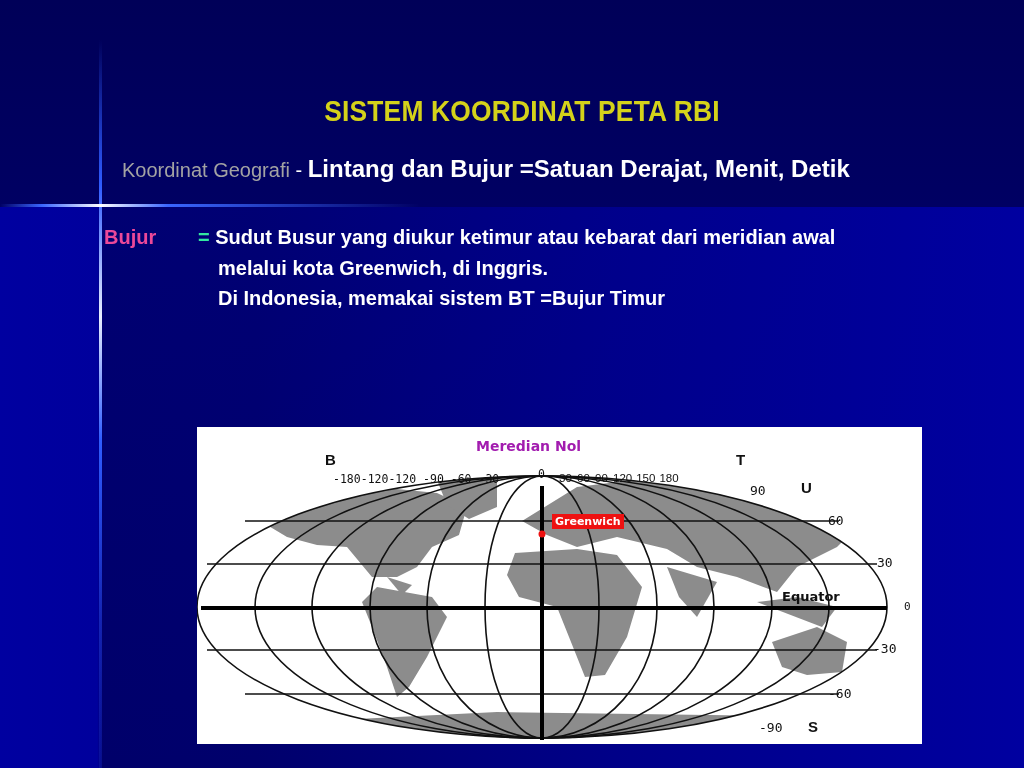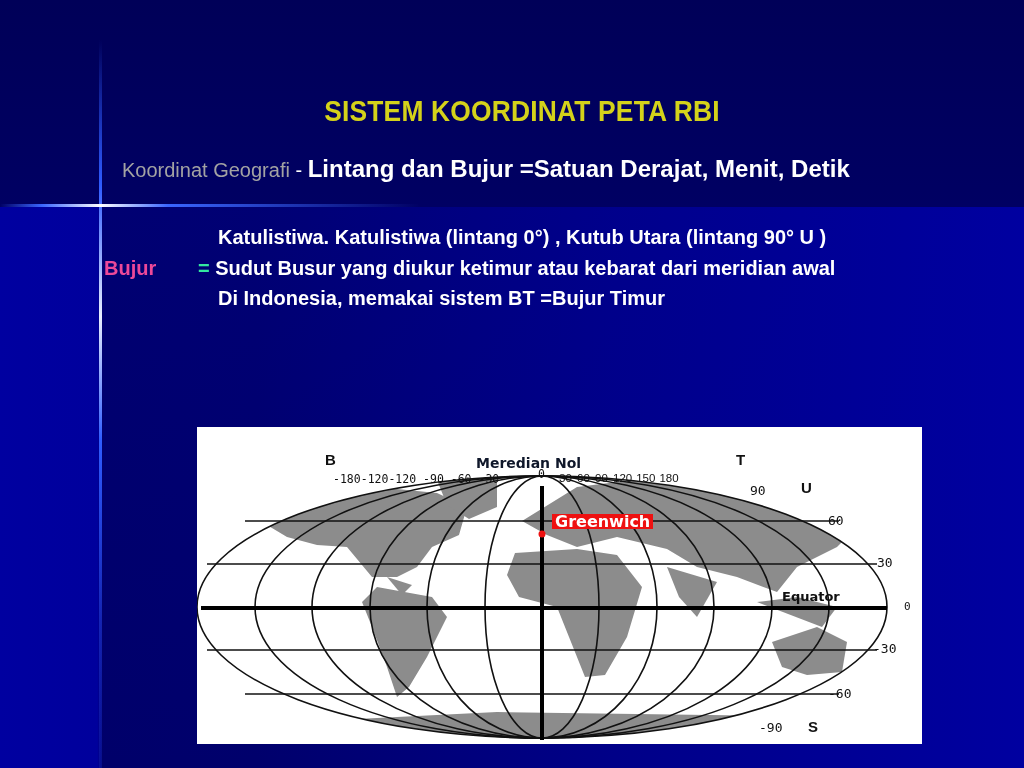--- a/index.html
+++ b/index.html
@@ -59,26 +59,26 @@
 <div class="vline"></div>
 <div class="hline"></div>
 
 <div class="title">SISTEM KOORDINAT PETA RBI</div>
 
 <div class="subtitle">
   <span class="pink">Koordinat Geografi</span><span class="dash"> - </span><span class="white">Lintang dan Bujur =Satuan Derajat, Menit, Detik</span>
 </div>
 
 <div class="body-text">
-  <div class="row indent">
-    <span>Katulistiwa. Katulistiwa (lintang 0°) , Kutub Utara (lintang 90° U )</span>
-  </div>
   <div class="row">
     <span class="bujur-key">Bujur</span><span class="eq-g">=</span>
     <span>Sudut Busur yang diukur ketimur atau kebarat dari meridian awal</span>
+  </div>
+  <div class="row indent">
+    <span>melalui kota Greenwich, di Inggris.</span>
   </div>
   <div class="row indent">
     <span>Di Indonesia, memakai sistem BT =Bujur Timur</span>
   </div>
 </div>
 
 <div class="map">
   <svg width="725" height="317" viewBox="0 0 725 317">
     <defs>
       <clipPath id="globe">
@@ -112,21 +112,21 @@
       <line x1="48" y1="94" x2="642" y2="94"></line>
       <line x1="10" y1="137" x2="680" y2="137"></line>
       <line x1="10" y1="223" x2="680" y2="223"></line>
       <line x1="48" y1="267" x2="642" y2="267"></line>
     </g>
     <line x1="4" y1="181" x2="690" y2="181" stroke="#000" stroke-width="4"></line>
     <line x1="345" y1="59" x2="345" y2="313" stroke="#000" stroke-width="4"></line>
     <circle cx="345" cy="107" r="3.5" fill="#ee1111"></circle>
   </svg>
 
-  <div style="position:absolute;left:279px;top:28px;font-weight:bold;font-size:14px;color:#0f172a;font-family:'DejaVu Sans',sans-serif;">Meredian Nol</div>
+  <div style="position:absolute;left:279px;top:11px;font-weight:bold;font-size:14px;color:#a21caf;font-family:'DejaVu Sans',sans-serif;">Meredian Nol</div>
   <div style="position:absolute;left:128px;top:24px;font-weight:bold;font-size:15px;color:#111;">B</div>
   <div style="position:absolute;left:539px;top:24px;font-weight:bold;font-size:15px;color:#111;">T</div>
   <div style="position:absolute;left:604px;top:52px;font-weight:bold;font-size:15px;color:#111;">U</div>
   <div style="position:absolute;left:611px;top:291px;font-weight:bold;font-size:15px;color:#111;">S</div>
 
   <div style="position:absolute;left:136px;top:45px;font-size:11.5px;color:#111;font-family:'DejaVu Sans Mono',monospace;white-space:nowrap;">
     <span>-180</span><span>-120</span><span>-120</span>
     <span>-90</span>
     <span>-60</span>
     <span>-30</span>
@@ -141,14 +141,14 @@
 
   <div style="position:absolute;left:553px;top:56px;font-size:13px;color:#111;font-family:'DejaVu Sans Mono',monospace;">90</div>
   <div style="position:absolute;left:631px;top:86px;font-size:13px;color:#111;font-family:'DejaVu Sans Mono',monospace;">60</div>
   <div style="position:absolute;left:680px;top:128px;font-size:13px;color:#111;font-family:'DejaVu Sans Mono',monospace;">30</div>
   <div style="position:absolute;left:707px;top:173px;font-size:11px;color:#111;font-family:'DejaVu Sans Mono',monospace;">0</div>
   <div style="position:absolute;left:676px;top:214px;font-size:13px;color:#111;font-family:'DejaVu Sans Mono',monospace;">-30</div>
   <div style="position:absolute;left:631px;top:259px;font-size:13px;color:#111;font-family:'DejaVu Sans Mono',monospace;">-60</div>
   <div style="position:absolute;left:562px;top:293px;font-size:13px;color:#111;font-family:'DejaVu Sans Mono',monospace;">-90</div>
 
   <div style="position:absolute;left:585px;top:162px;font-weight:bold;font-size:13px;color:#111;font-family:'DejaVu Sans',sans-serif;">Equator</div>
-  <div style="position:absolute;left:355px;top:87px;background:#ee1111;color:#fff;font-weight:bold;font-size:16px;padding:0 3px;line-height:15px;font-family:'DejaVu Sans',sans-serif;">Greenwich</div>
+  <div style="position:absolute;left:355px;top:87px;background:#ee1111;color:#fff;font-weight:bold;font-size:11px;padding:0 3px;line-height:15px;font-family:'DejaVu Sans',sans-serif;">Greenwich</div>
 </div>
 
 </body></html>

